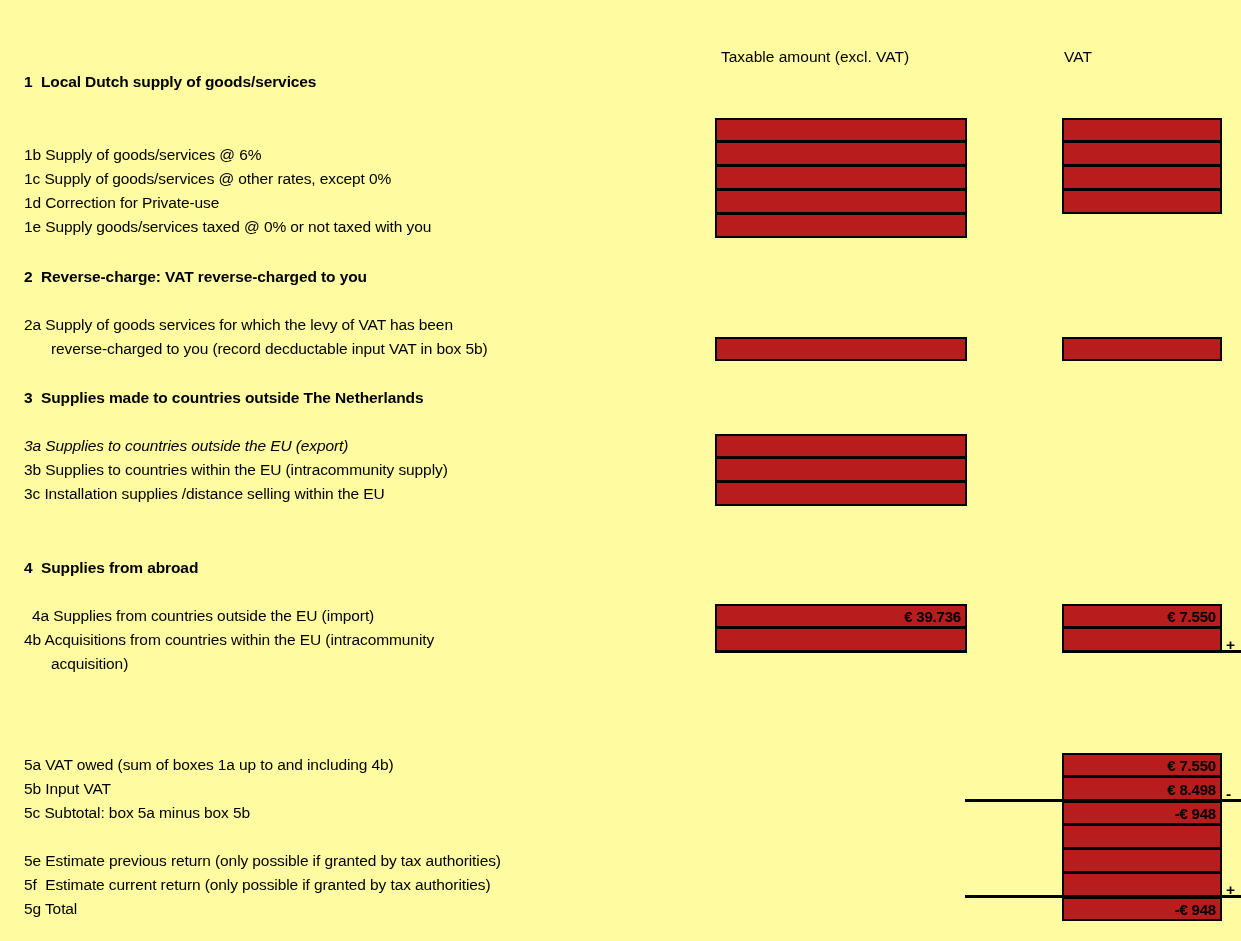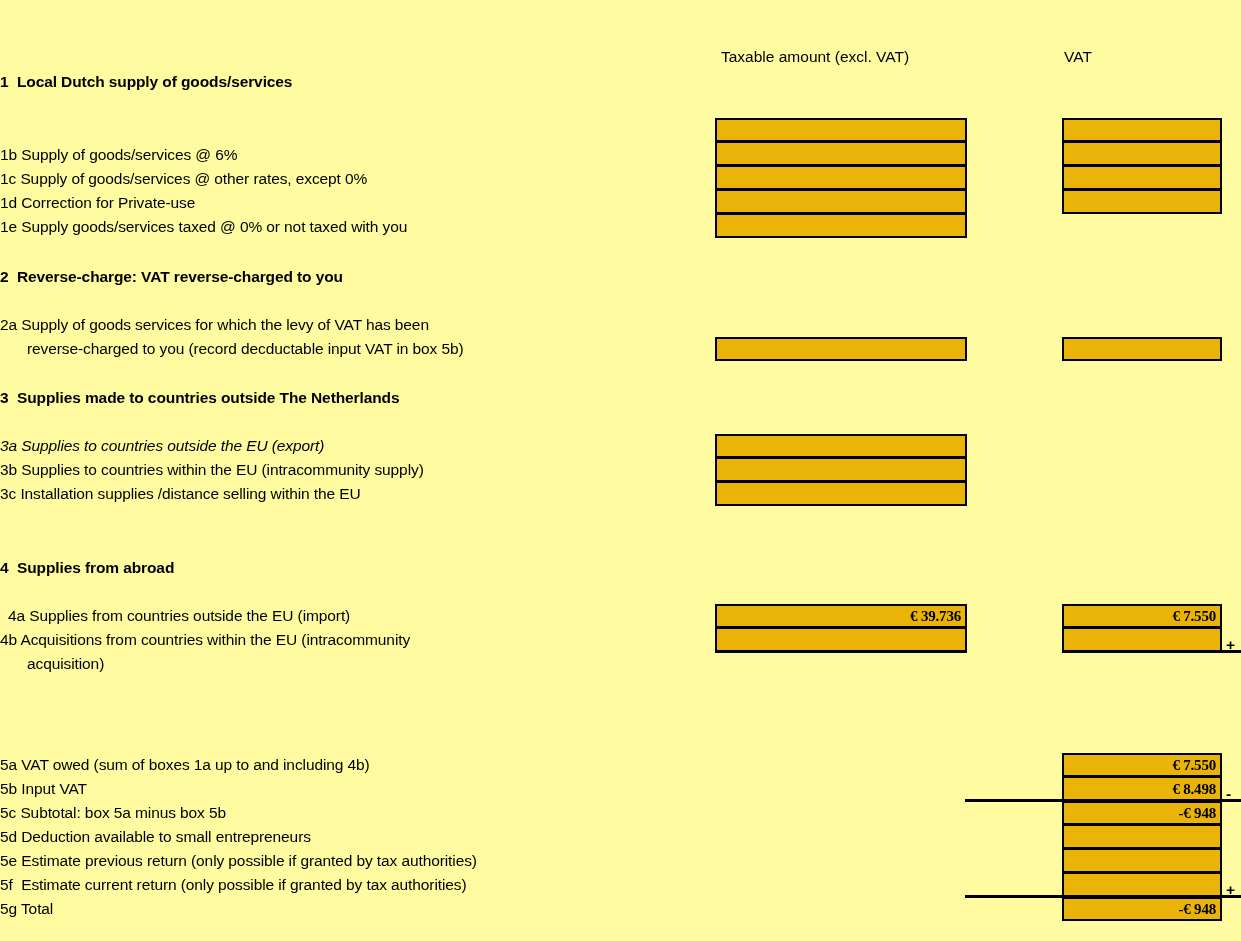--- a/index.html
+++ b/index.html
@@ -22,38 +22,38 @@
     height: 941px;
   }
 
   
   .lbl {
     position: absolute;
     white-space: pre;
     font-size: 15.5px;
     line-height: 24px;
     letter-spacing: -0.1px;
+    margin-left: 24px;
   }
   .section-head {
     font-weight: bold;
   }
   .col-head {
     position: absolute;
     font-size: 15.5px;
     line-height: 24px;
     white-space: pre;
   }
 
   
   .box {
     position: absolute;
-    background: #eab308;
+    background: #b91c1c;
     border: 2px solid #000000;
     box-sizing: border-box;
-    font-family: Liberation Serif, serif;
   }
   .box .val {
     position: absolute;
     right: 4px;
     top: 50%;
     transform: translateY(-50%);
     font-size: 15px;
     font-weight: bold;
     white-space: pre;
     letter-spacing: -0.2px;
@@ -173,21 +173,20 @@
 
   <span class="sign" style="left:1226px; top:637px;">+</span>
 
   <div class="rule" style="left:715px; top:650px; width:252px;"></div>
   <div class="rule" style="left:1062px; top:650px; width:179px;"></div>
 
 
   <div class="lbl" style="left:0px; top:753px;">5a VAT owed (sum of boxes 1a up to and including 4b)</div>
   <div class="lbl" style="left:0px; top:777px;">5b Input VAT</div>
   <div class="lbl" style="left:0px; top:801px;">5c Subtotal: box 5a minus box 5b</div>
-  <div class="lbl" style="left:0px; top:825px;">5d Deduction available to small entrepreneurs</div>
   <div class="lbl" style="left:0px; top:849px;">5e Estimate previous return (only possible if granted by tax authorities)</div>
   <div class="lbl" style="left:0px; top:873px;">5f  Estimate current return (only possible if granted by tax authorities)</div>
   <div class="lbl" style="left:0px; top:897px;">5g Total</div>
 
   <div class="box" style="left:1062px; top:753px; width:160px; height:24px;">
     <span class="val">€ 7.550</span>
   </div>
   <div class="box stacked-inner" style="left:1062px; top:777px; width:160px; height:24px;">
     <span class="val">€ 8.498</span>
   </div>

